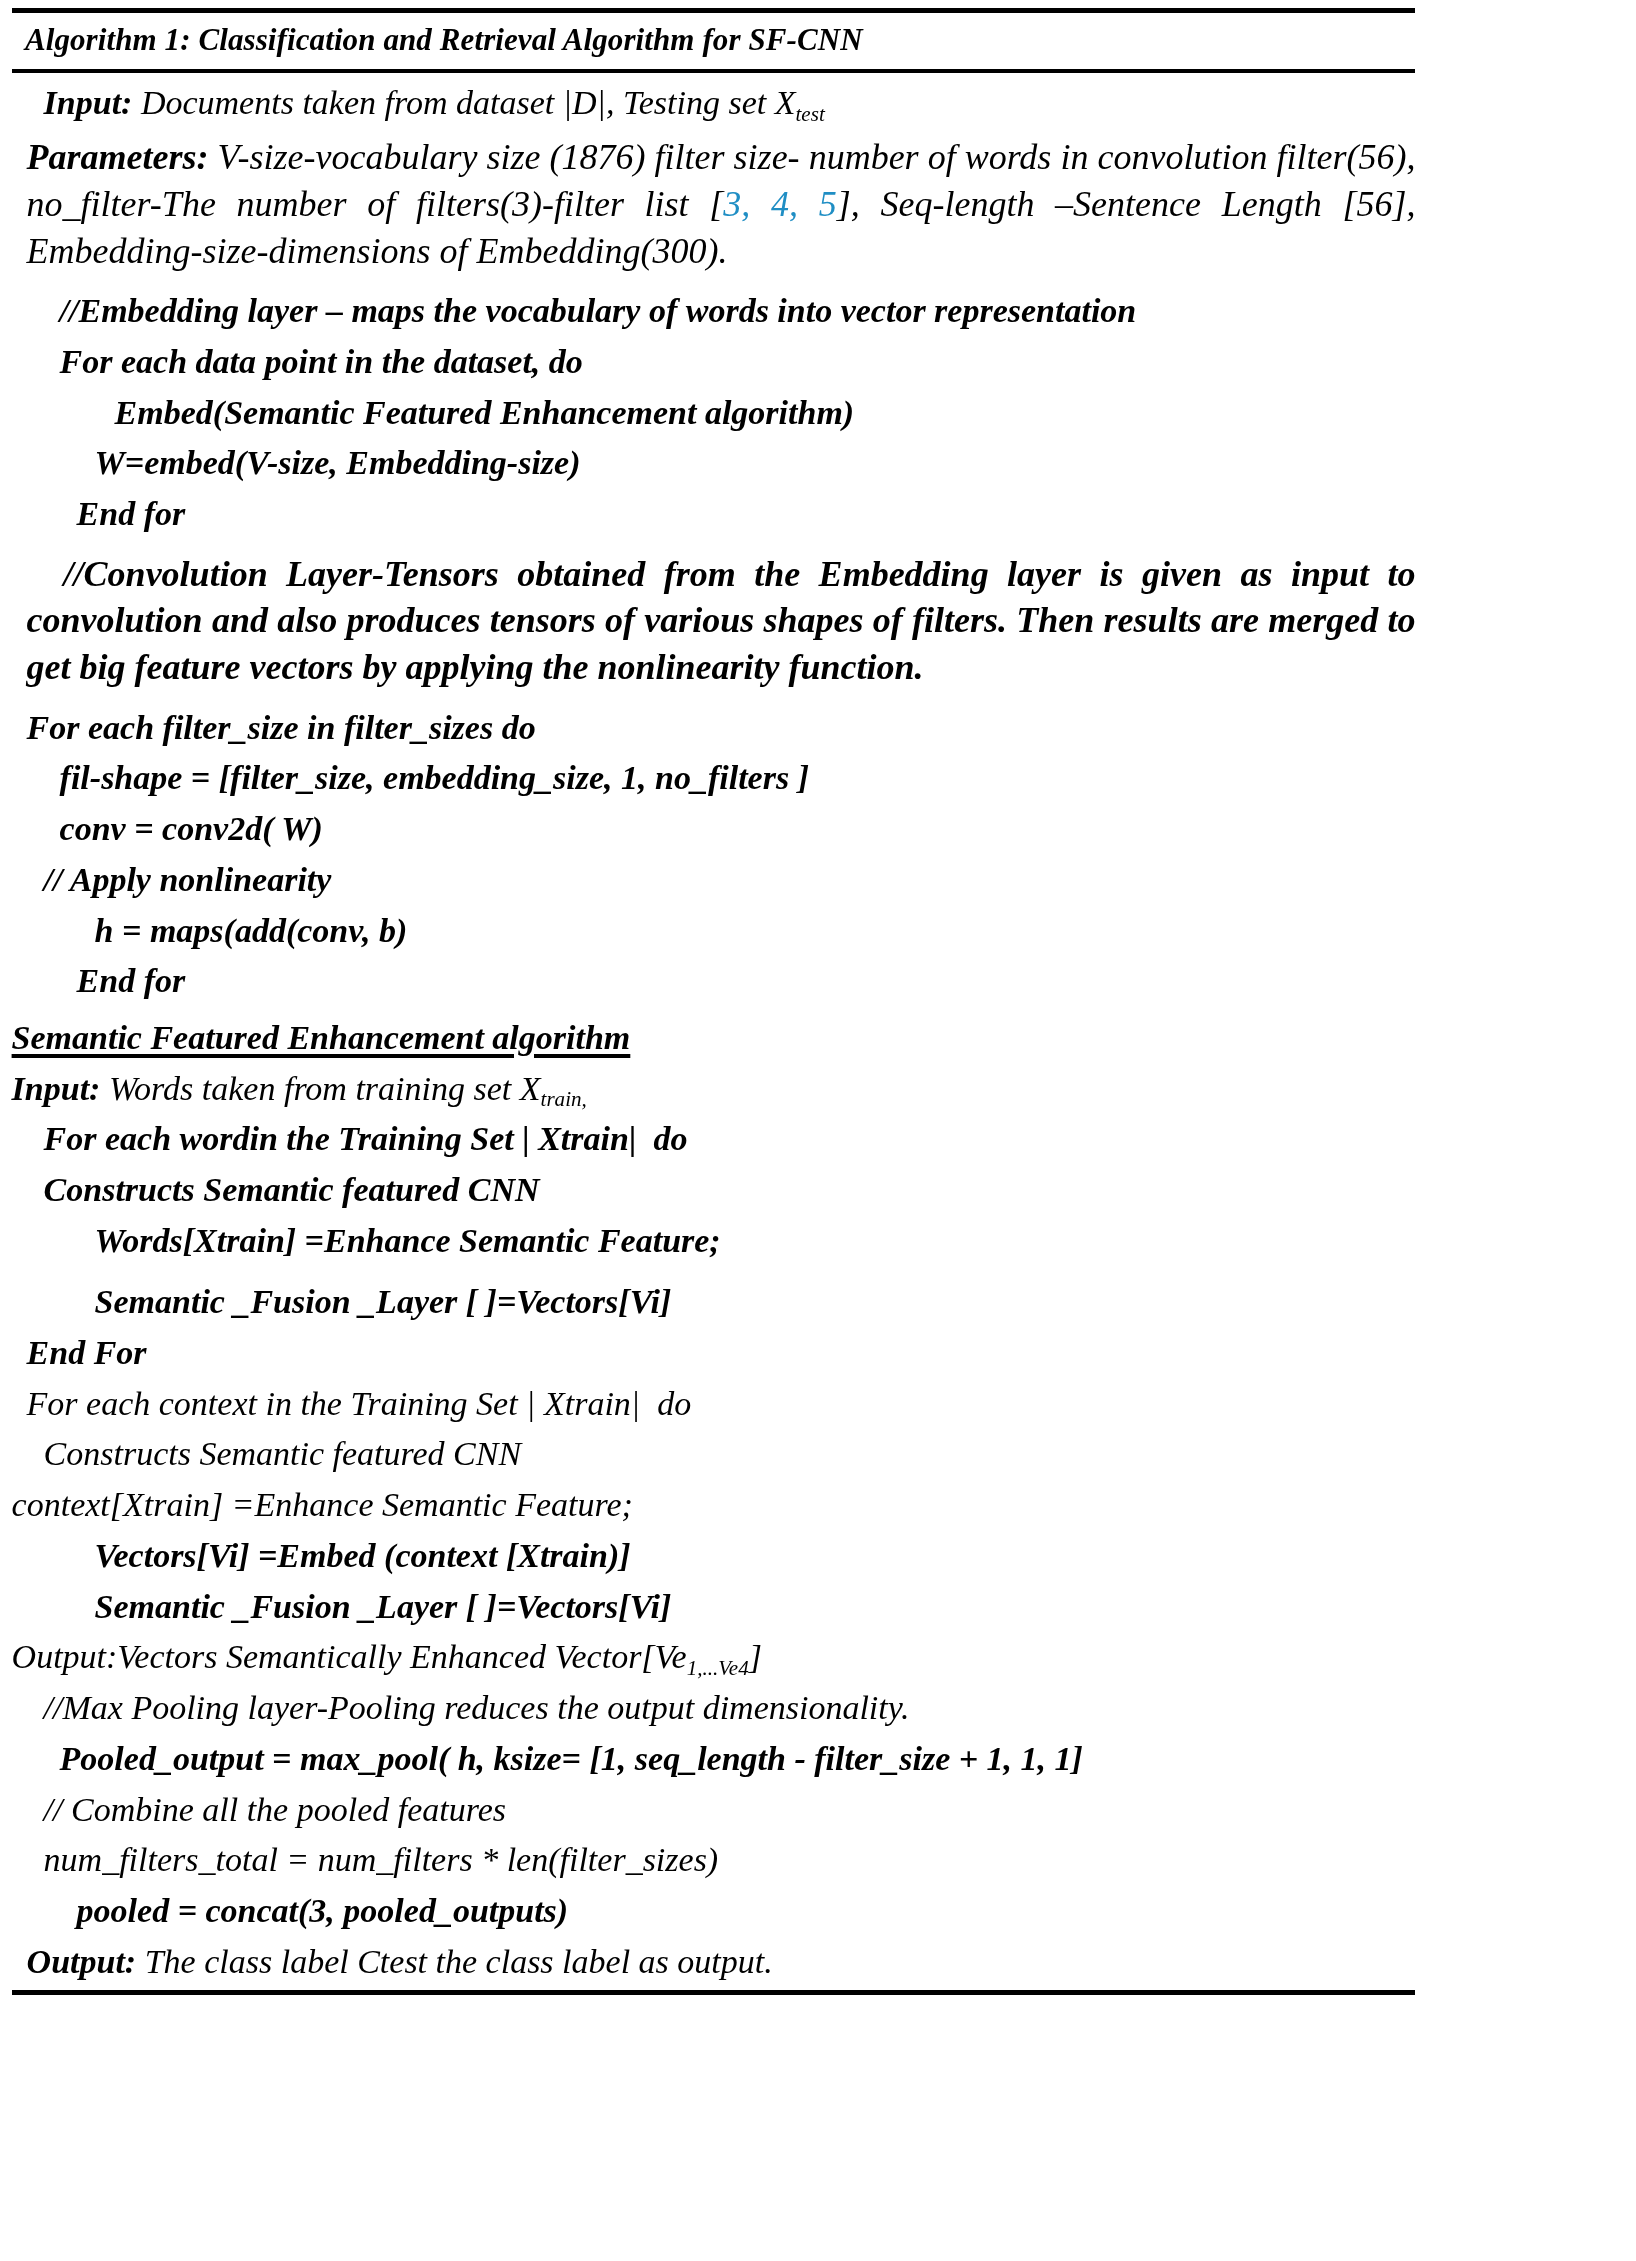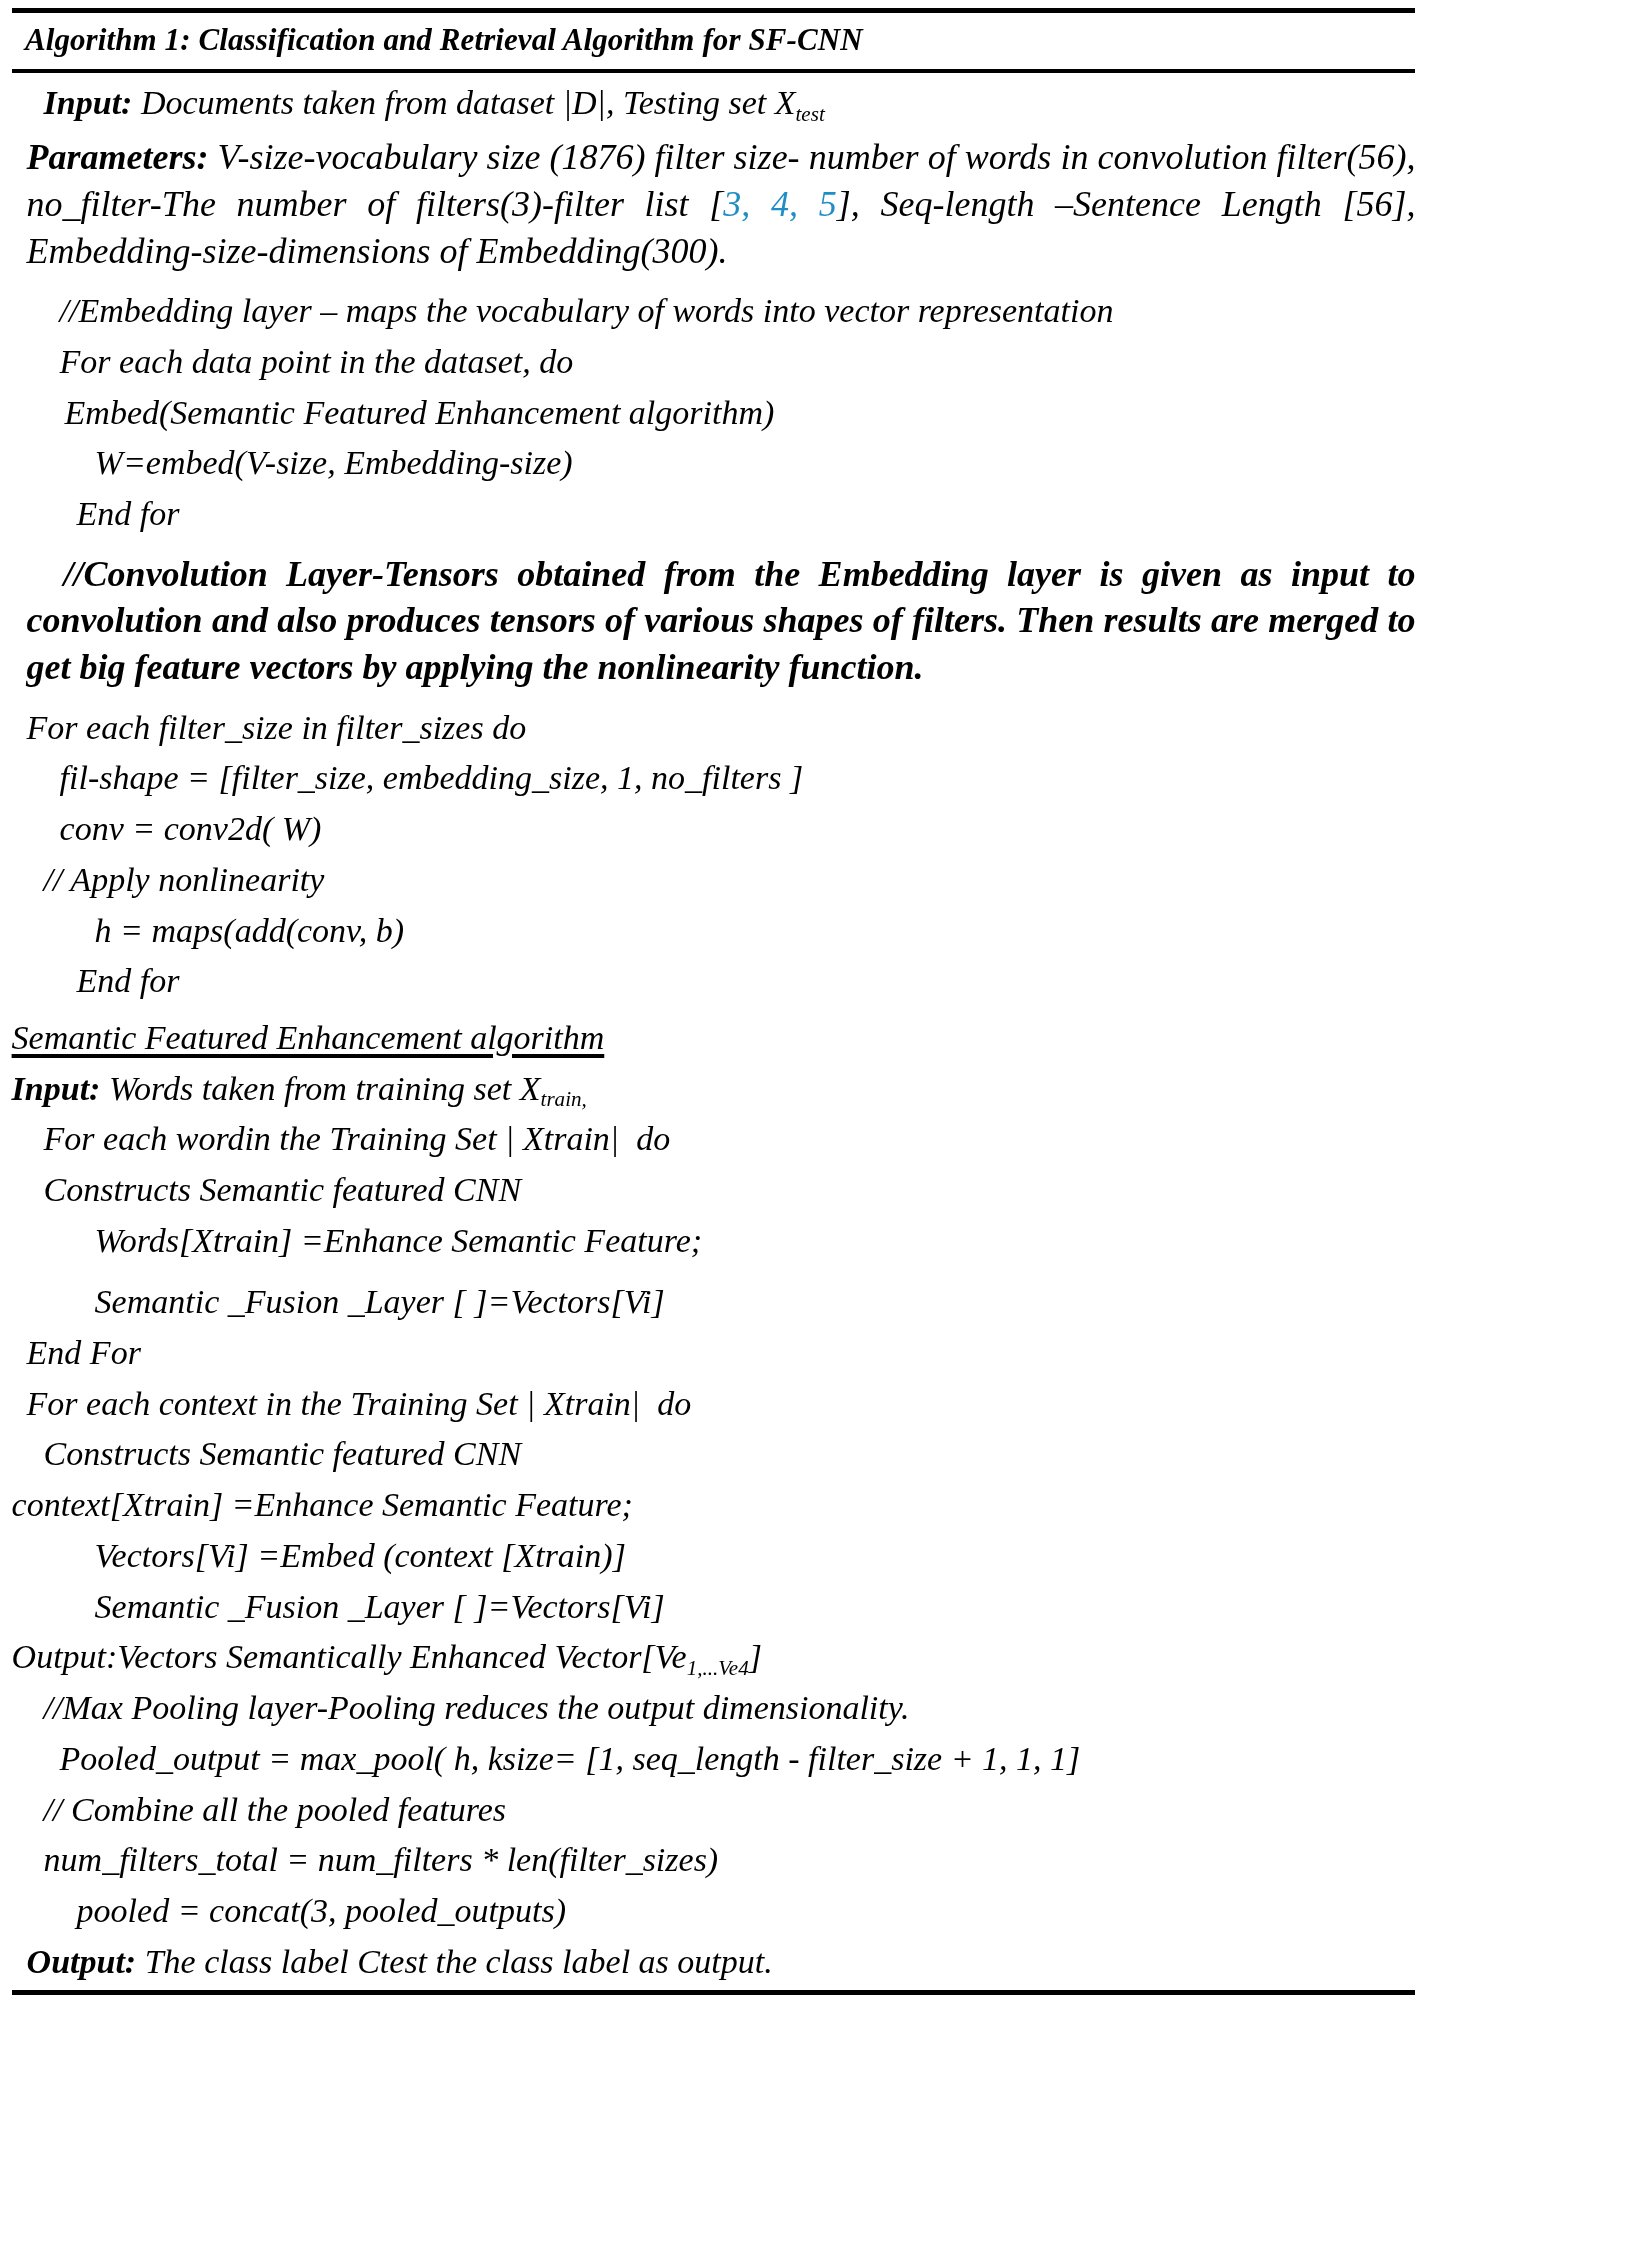--- a/index.html
+++ b/index.html
@@ -52,21 +52,21 @@
 
   
   .line {
     font-size: 34px;
     line-height: 1.175;
     font-style: italic;
     padding: 0;
     margin: 0;
     white-space: pre-wrap;
   }
-  .line.bold { font-weight: normal; }
+  .line.bold { font-weight: bold; }
   .line.reg  { font-weight: normal; }
 
   .lead {
     font-weight: bold;
     font-style: italic;
   }
 
   
   .para {
     font-size: 36px;
@@ -81,21 +81,21 @@
   .sp-s  { height: 10.8px; }
   .sp-m  { height: 16.6px; }
 
   
   .i0  { margin-left: 0px; }
   .i1  { margin-left: 15px; }
   .i2  { margin-left: 32px; }
   .i3  { margin-left: 48px; }
   .i4  { margin-left: 65px; }
   .i5  { margin-left: 83px; }
-  .i6  { margin-left: 53px; }
+  .i6  { margin-left: 103px; }
 
   .underlined {
     text-decoration: underline;
     text-underline-offset: 5px;
     text-decoration-thickness: 4.2px;
   }
 
   sub {
     font-size: 0.62em;
     vertical-align: baseline;

